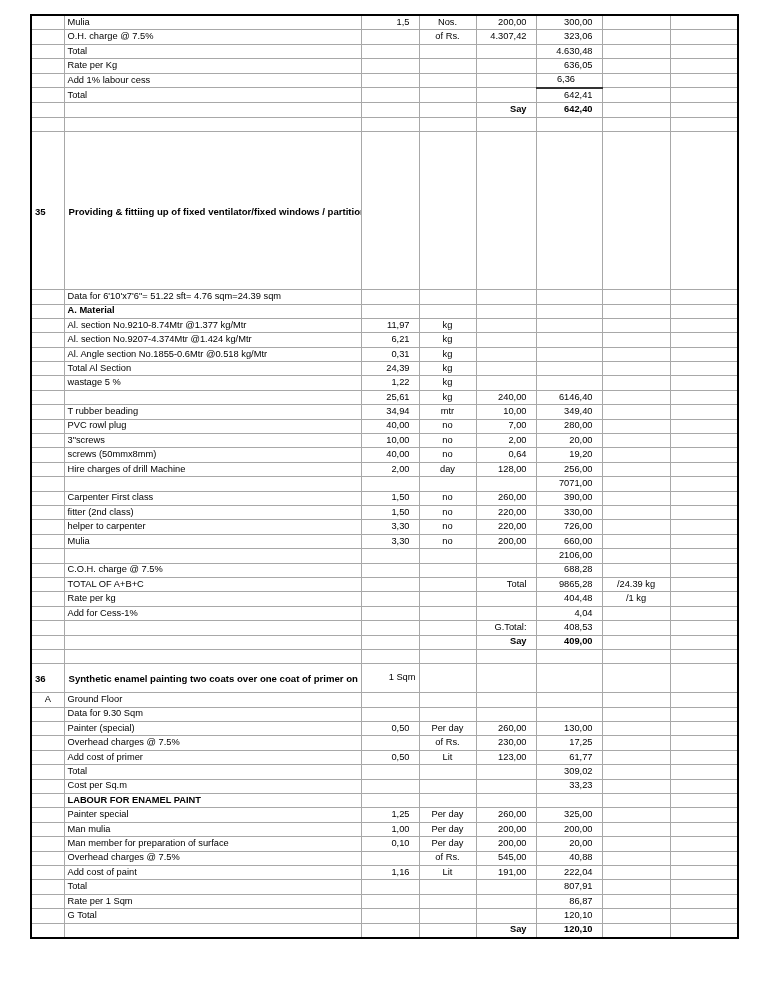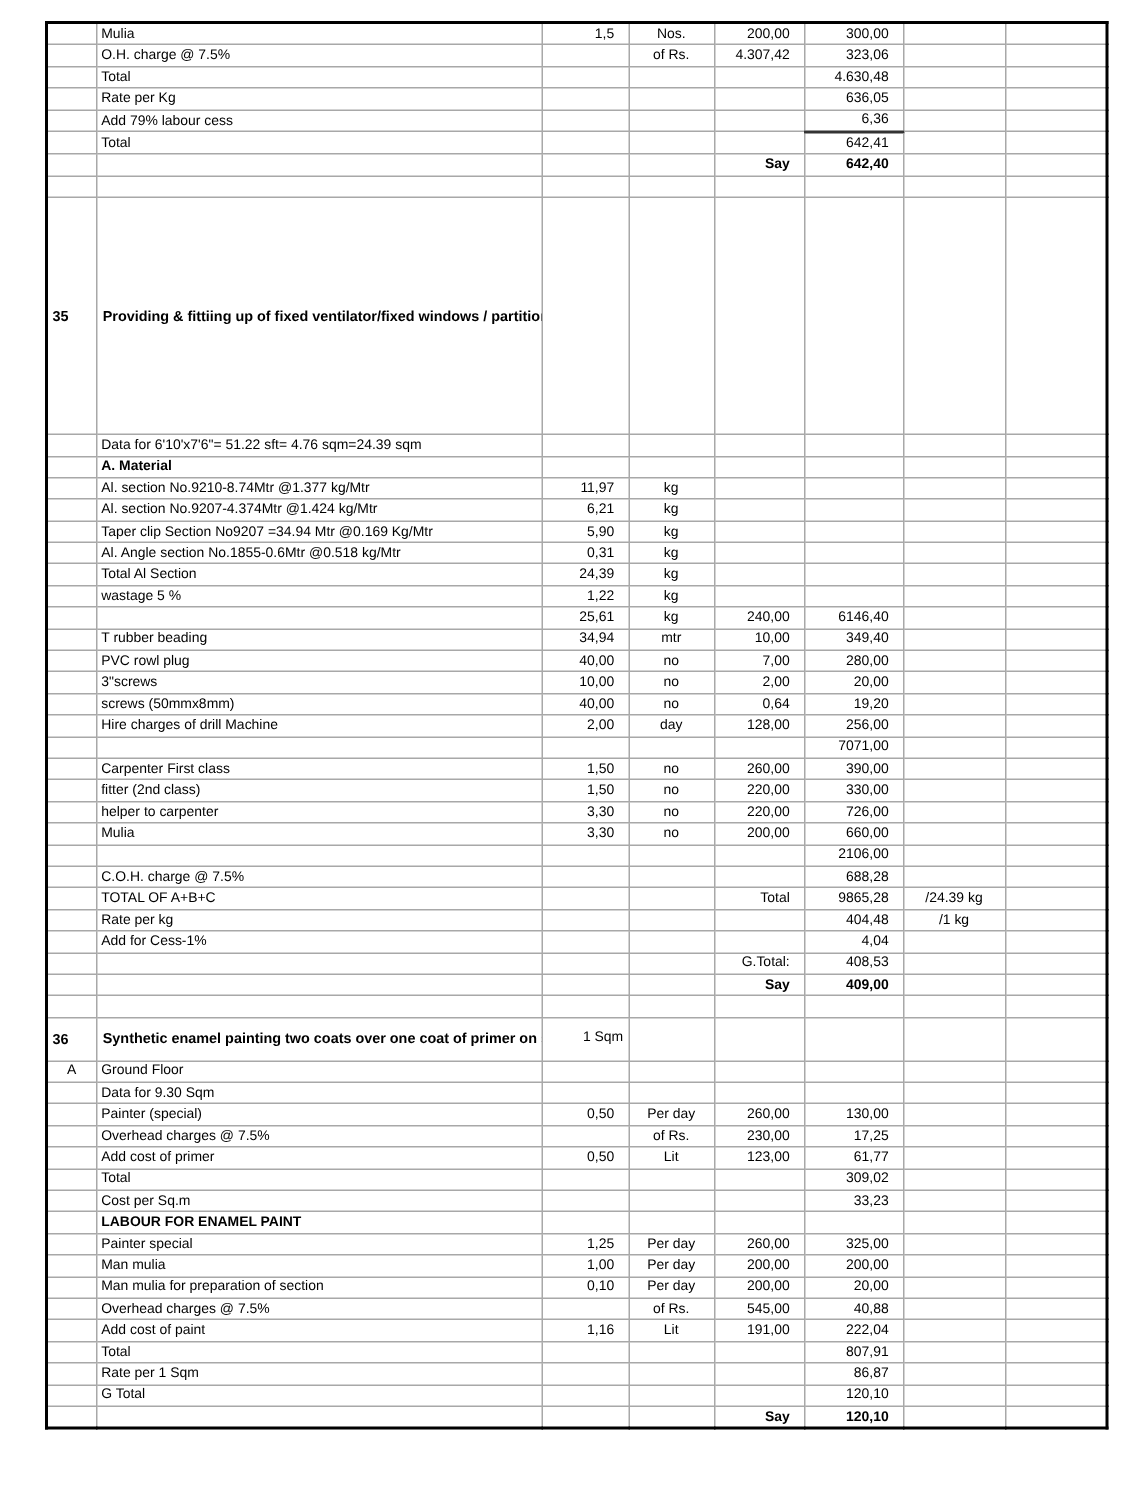--- a/index.html
+++ b/index.html
@@ -53,21 +53,21 @@
     border-left: 2.2px solid #000;
     border-right: 2.2px solid #000;
     border-top: 2.2px solid #000;
     border-bottom: 2.2px solid #000;
   }
   .c-sl-cell   { text-align: center; }
   .c-desc-cell { text-align: left; }
   .num         { text-align: right; padding-right: 9px !important; }
   .ctr         { text-align: center; }
   .bold        { font-weight: bold; }
-  .underline-amt { border-bottom: 2px solid #333 !important; }
+  .underline-amt { border-bottom: 2px solid #333 !important; text-align: center; }
 
   td.desc-block {
     white-space: normal;
     vertical-align: top;
     text-align: justify;
     text-justify: inter-word;
     font-weight: bold;
     font-size: 9.6px;
     line-height: 1.45;
     padding: 2px 4px 0 4px !important;
@@ -144,21 +144,21 @@
           <td class="c-desc-cell">Rate per Kg</td>
           <td class="num"></td>
           <td class="ctr"></td>
           <td class="num"></td>
           <td class="num">636,05</td>
           <td class="ctr"></td>
           <td class=""></td>
         </tr>
         <tr>
           <td class="c-sl-cell"></td>
-          <td class="c-desc-cell">Add 79% labour cess</td>
+          <td class="c-desc-cell">Add 1% labour cess</td>
           <td class="num"></td>
           <td class="ctr"></td>
           <td class="num"></td>
           <td class="num underline-amt">6,36</td>
           <td class="ctr"></td>
           <td class=""></td>
         </tr>
         <tr>
           <td class="c-sl-cell"></td>
           <td class="c-desc-cell">Total</td>
@@ -226,30 +226,20 @@
           <td class="ctr">kg</td>
           <td class="num"></td>
           <td class="num"></td>
           <td class="ctr"></td>
           <td class=""></td>
         </tr>
         <tr>
           <td class="c-sl-cell"></td>
           <td class="c-desc-cell">Al. section No.9207-4.374Mtr @1.424 kg/Mtr</td>
           <td class="num">6,21</td>
-          <td class="ctr">kg</td>
-          <td class="num"></td>
-          <td class="num"></td>
-          <td class="ctr"></td>
-          <td class=""></td>
-        </tr>
-        <tr>
-          <td class="c-sl-cell"></td>
-          <td class="c-desc-cell">Taper clip Section No9207 =34.94 Mtr @0.169 Kg/Mtr</td>
-          <td class="num">5,90</td>
           <td class="ctr">kg</td>
           <td class="num"></td>
           <td class="num"></td>
           <td class="ctr"></td>
           <td class=""></td>
         </tr>
         <tr>
           <td class="c-sl-cell"></td>
           <td class="c-desc-cell">Al.  Angle section No.1855-0.6Mtr @0.518 kg/Mtr</td>
           <td class="num">0,31</td>
@@ -574,21 +564,21 @@
           <td class="c-desc-cell">Man mulia</td>
           <td class="num">1,00</td>
           <td class="ctr">Per day</td>
           <td class="num">200,00</td>
           <td class="num">200,00</td>
           <td class="ctr"></td>
           <td class=""></td>
         </tr>
         <tr>
           <td class="c-sl-cell"></td>
-          <td class="c-desc-cell">Man mulia for preparation of section</td>
+          <td class="c-desc-cell">Man member for preparation of surface</td>
           <td class="num">0,10</td>
           <td class="ctr">Per day</td>
           <td class="num">200,00</td>
           <td class="num">20,00</td>
           <td class="ctr"></td>
           <td class=""></td>
         </tr>
         <tr>
           <td class="c-sl-cell"></td>
           <td class="c-desc-cell">Overhead charges @ 7.5%</td>

